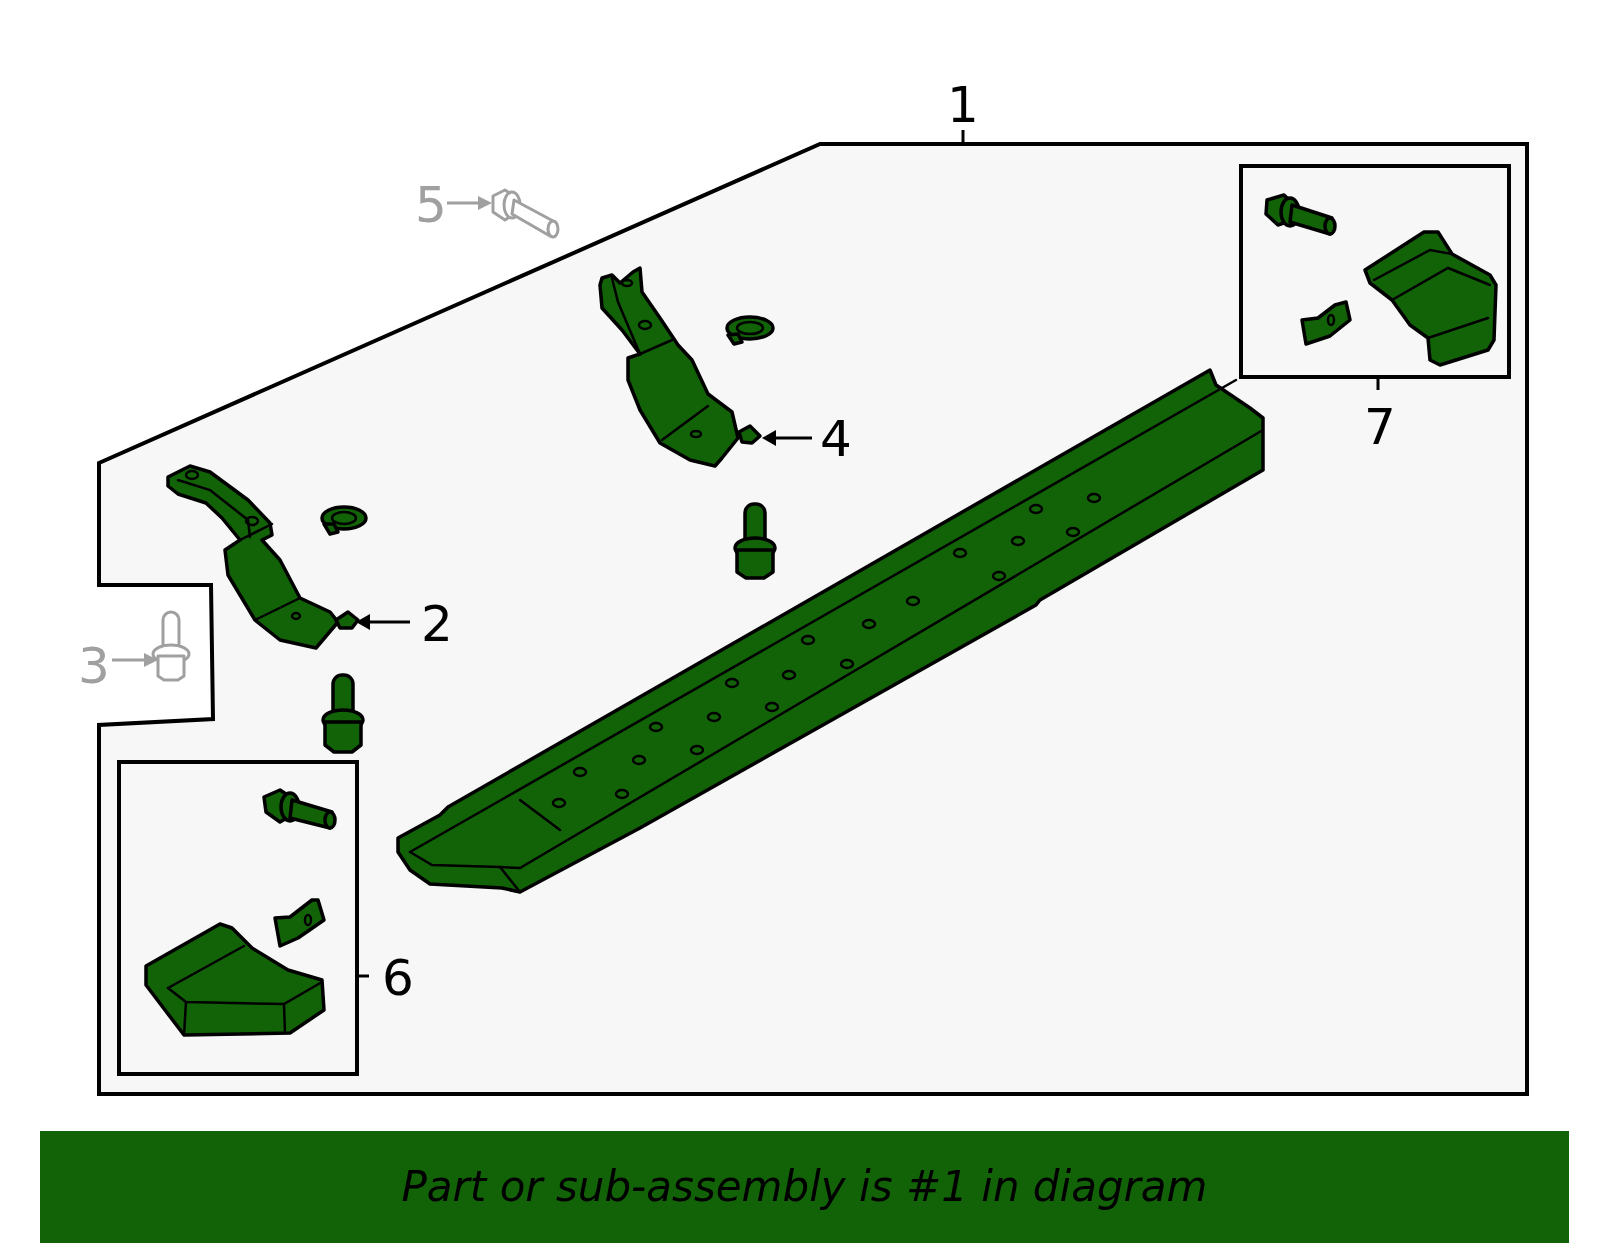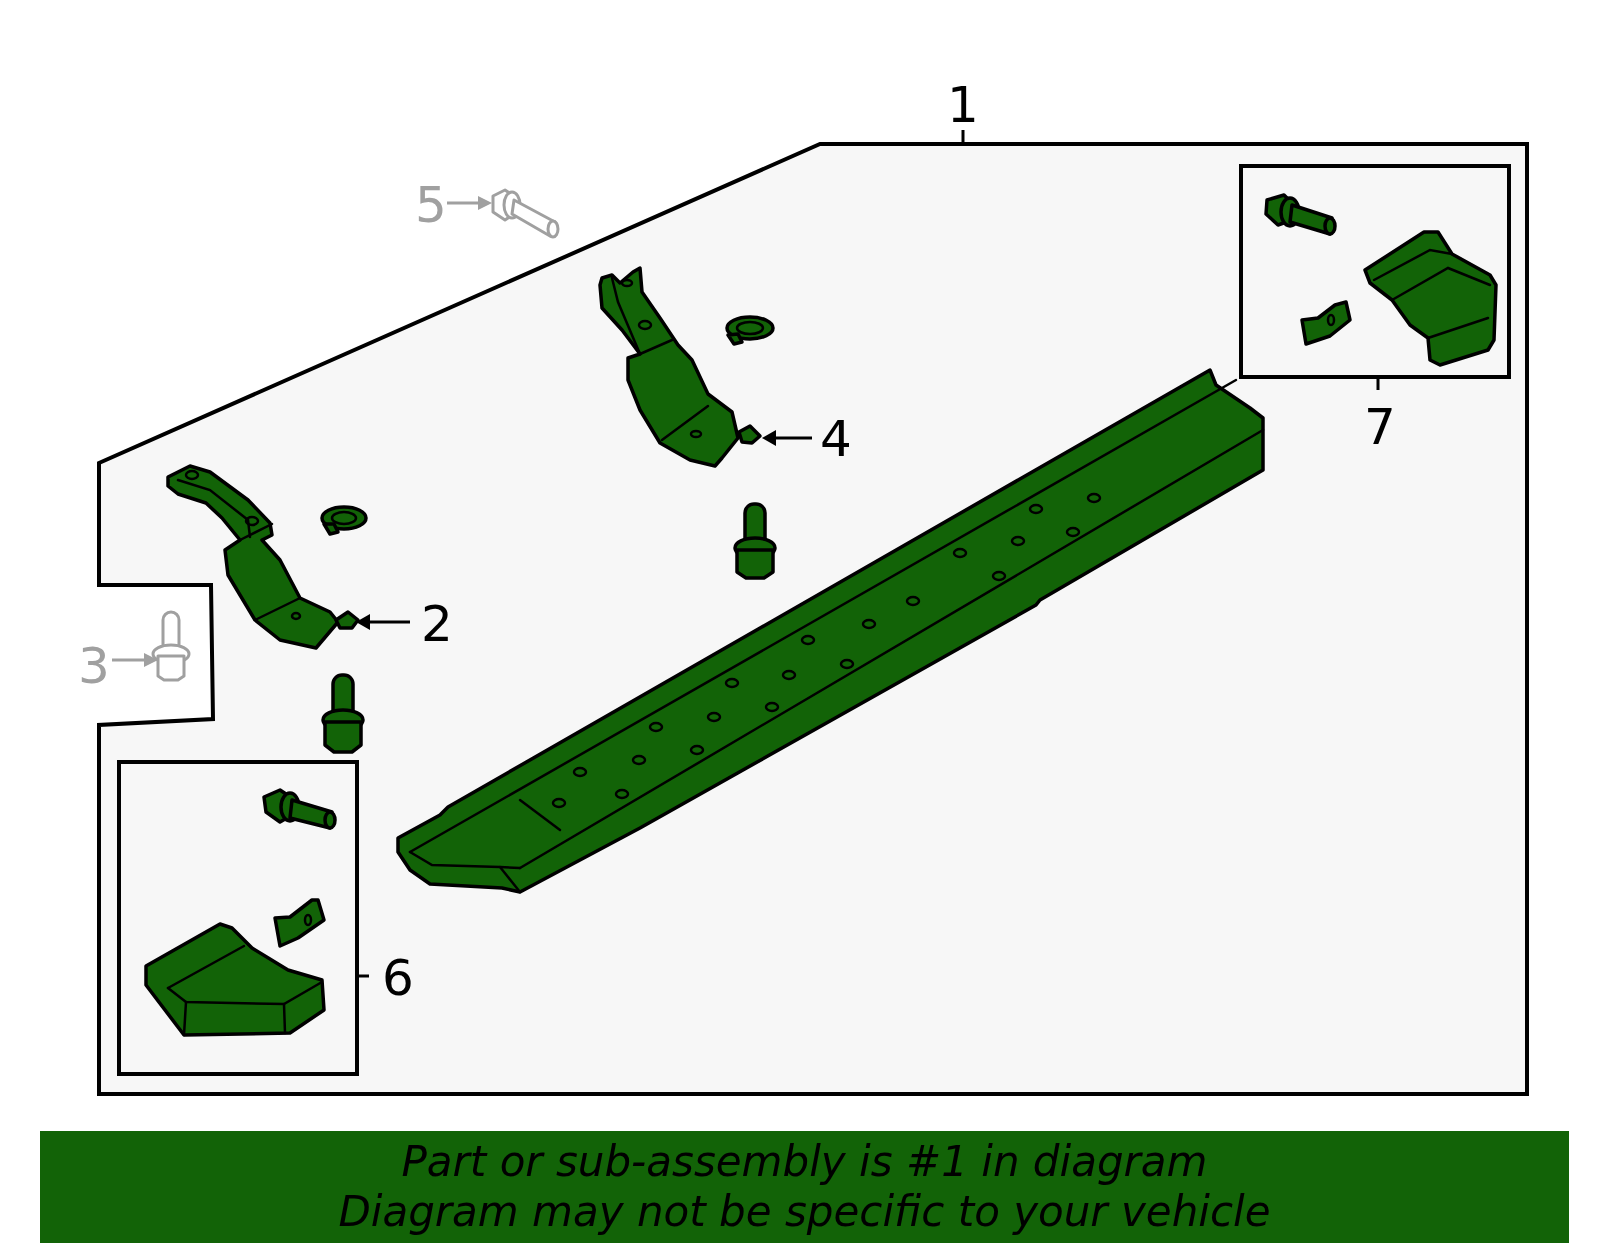--- a/index.html
+++ b/index.html
@@ -173,14 +173,13 @@
       <ellipse class="hole" cx="1018" cy="541" rx="6" ry="4"></ellipse>
       <ellipse class="hole" cx="1036" cy="509" rx="6" ry="4"></ellipse>
       <ellipse class="hole" cx="1073" cy="532" rx="6" ry="4"></ellipse>
       <ellipse class="hole" cx="1094" cy="498" rx="6" ry="4"></ellipse>
     </g>
   </g>
 </svg>
 
 <div id="banner">
   <div>Part or sub-assembly is #1 in diagram</div>
-  <div>Diagram may not be specific to your vehicle</div>
 </div>
 
 </body></html>

